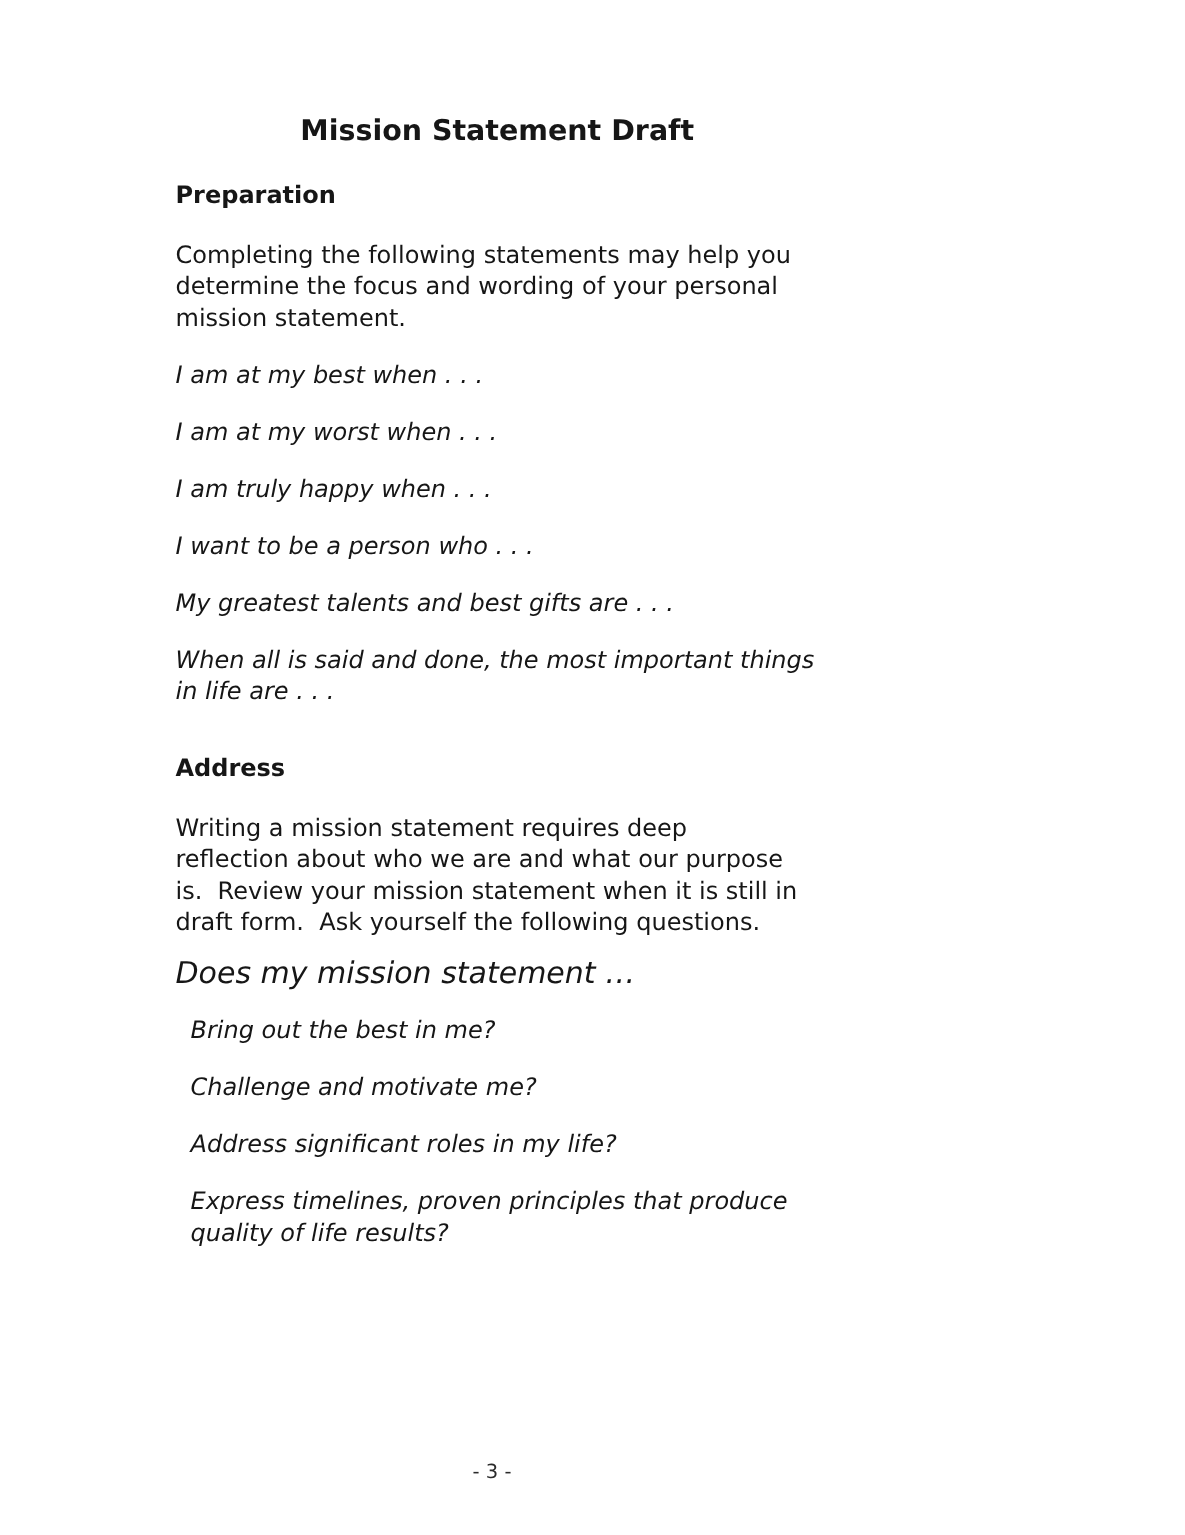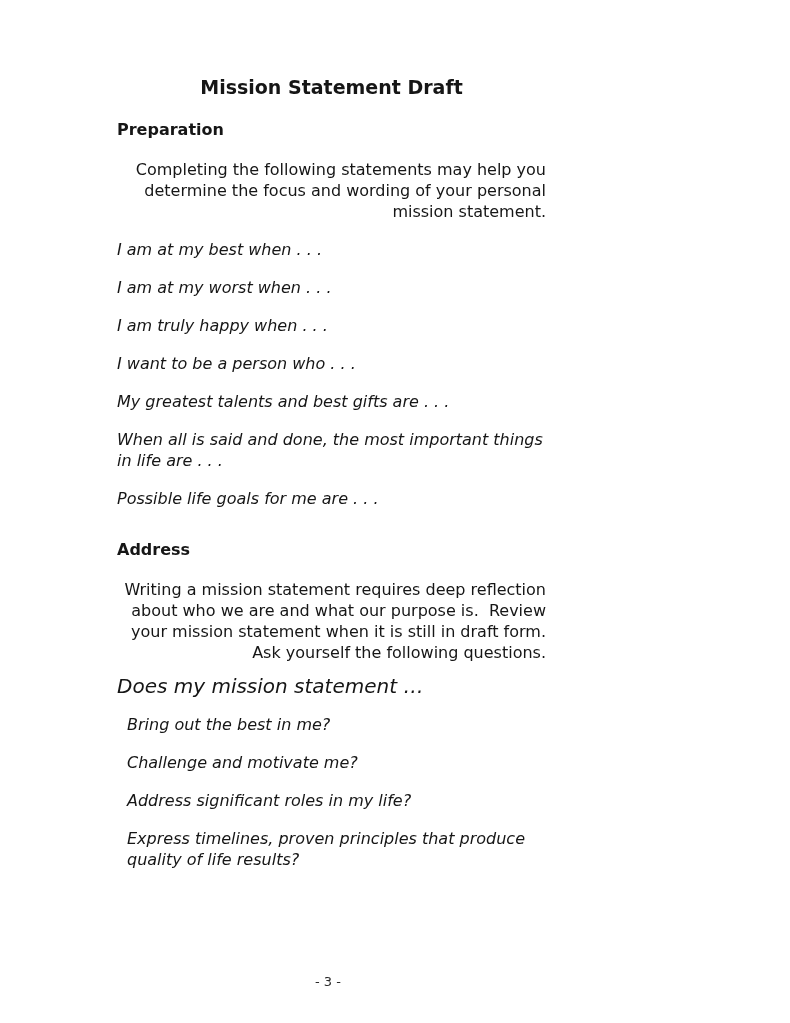--- a/index.html
+++ b/index.html
@@ -35,23 +35,22 @@
     font-weight: bold;
     line-height: 21px;
     margin: 18px 0 0 0;
   }
   .section-heading.review {
     margin-top: 30px;
   }
   p.body-text {
     font-size: 16px;
     line-height: 21px;
-    margin: 19px 0 0 0;
+    margin: 19px 12px 0 0;
     white-space: pre-wrap;
-    text-align: right;
   }
   p.prompt {
     font-size: 16px;
     font-style: italic;
     line-height: 21px;
     margin: 17px 0 0 0;
   }
   p.lead {
     font-size: 20px;
     font-style: italic;
@@ -86,21 +85,20 @@
     <h2 class="section-heading">Preparation</h2>
 
     <p class="body-text">Completing the following statements may help you determine the focus and wording of your personal mission statement.</p>
 
     <p class="prompt">I am at my best when . . .</p>
     <p class="prompt">I am at my worst when . . .</p>
     <p class="prompt">I am truly happy when . . .</p>
     <p class="prompt">I want to be a person who . . .</p>
     <p class="prompt">My greatest talents and best gifts are . . .</p>
     <p class="prompt">When all is said and done, the most important things in life are . . .</p>
-    <p class="prompt">Possible life goals for me are . . .</p>
 
     <h2 class="section-heading review">Address</h2>
 
     <p class="body-text">Writing a mission statement requires deep reflection about who we are and what our purpose is.  Review your mission statement when it is still in draft form.  Ask yourself the following questions.</p>
 
     <p class="lead">Does my mission statement …</p>
 
     <p class="question">Bring out the best in me?</p>
     <p class="question">Challenge and motivate me?</p>
     <p class="question">Address significant roles in my life?</p>

